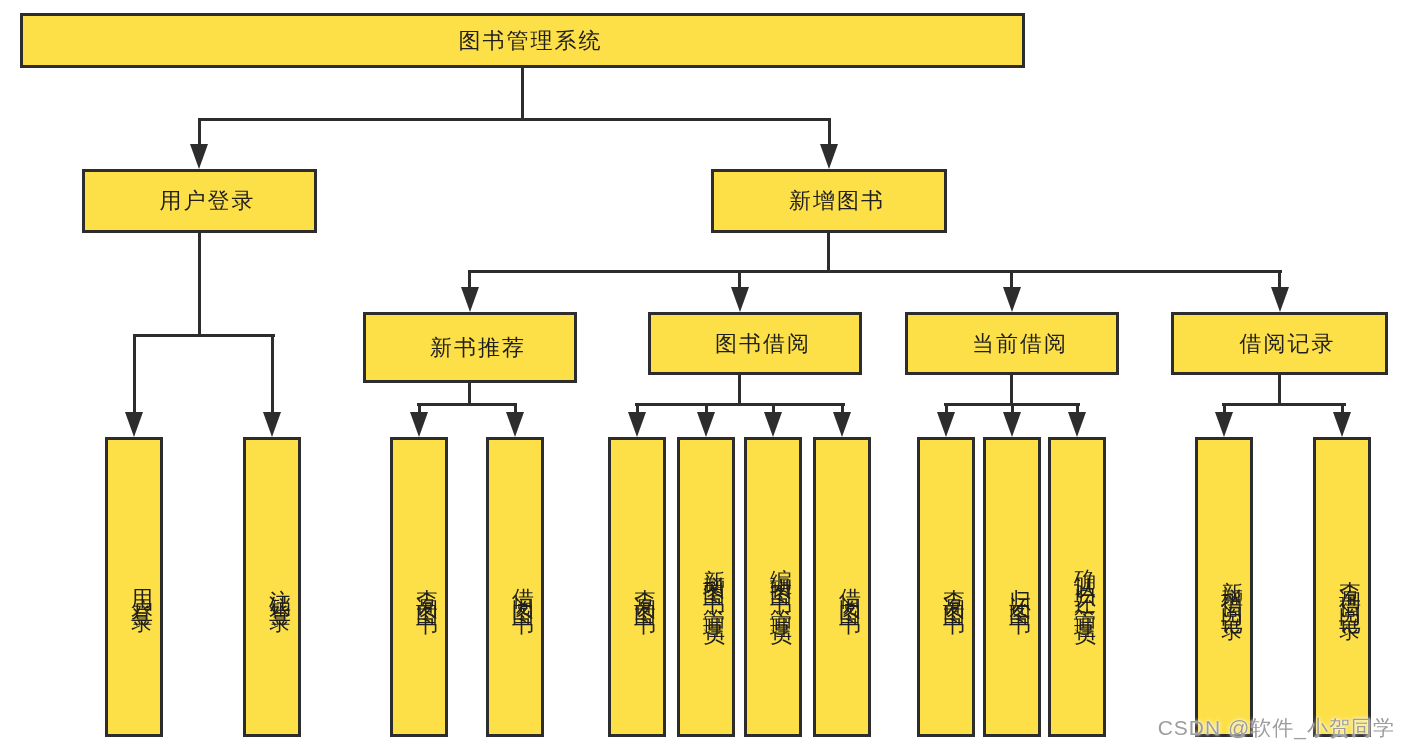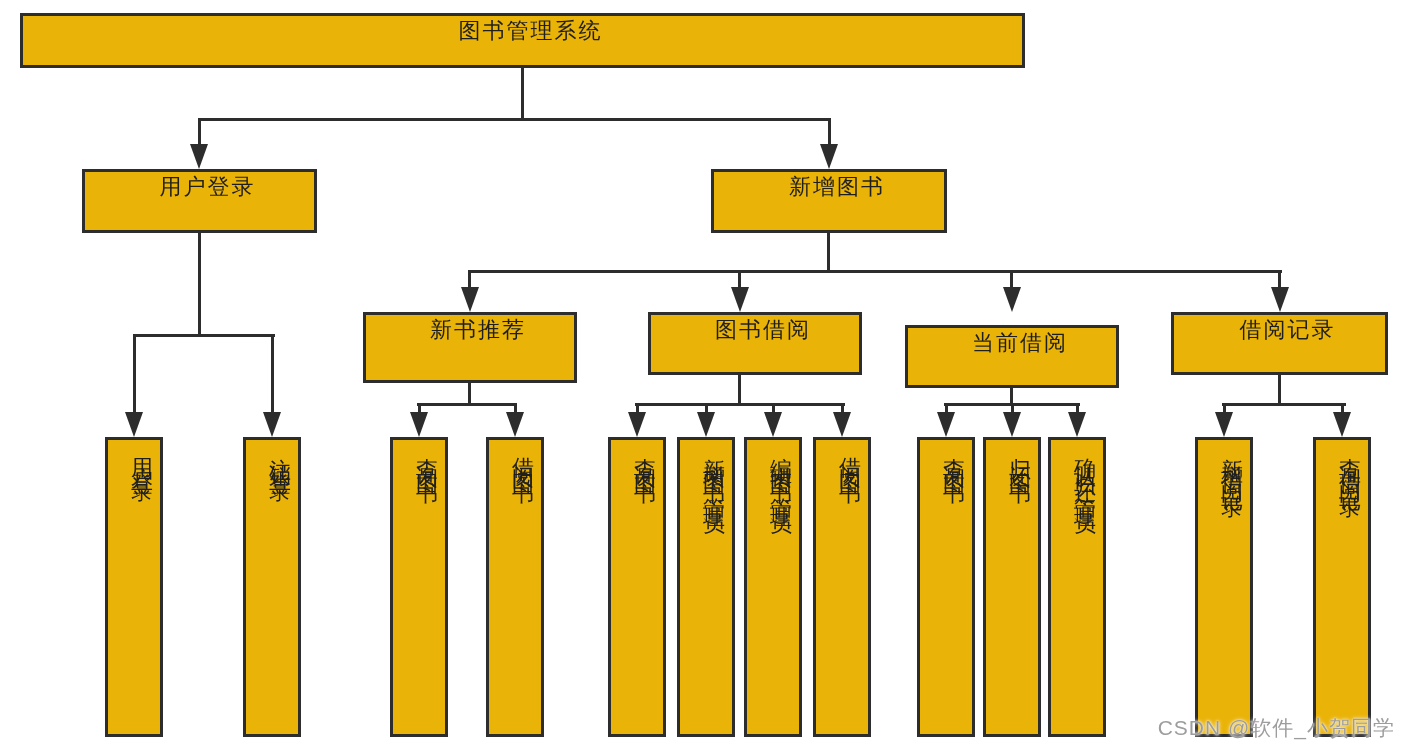--- a/index.html
+++ b/index.html
@@ -3,23 +3,23 @@
 <meta charset="utf-8">
 <style>
   :root { --line:#2d2d2d; --text:#1f1f1f; --watermark:#9d9d9d; --background:#ffffff; }
   html,body { margin:0; padding:0; background:#fff; }
   #canvas {
     position:relative; width:1405px; height:747px;
     background:var(--background); overflow:hidden;
     font-family:"Liberation Sans","DejaVu Sans",sans-serif;
   }
   .box {
-    position:absolute; box-sizing:border-box; background:#eab308;
+    position:absolute; box-sizing:border-box; background:#fde047;
     border:3px solid var(--line);
-    display:flex; justify-content:center;padding-left:16px;
+    display:flex; align-items:center; justify-content:center;padding-left:16px;
   }
   .hlabel { font-size:22px; color:var(--text); letter-spacing:2px; white-space:nowrap; }
   .vlabel {
     writing-mode:vertical-rl; text-orientation:mixed;
     font-size:22px; letter-spacing:8px; color:var(--text);
     line-height:1;
   }
   .hl { position:absolute; height:3px; background:var(--line); }
   .vl { position:absolute; width:3px; background:var(--line); }
   .arr {
@@ -107,21 +107,21 @@
   <div class="box" style="left:711px;top:169px;width:236px;height:64px;">
     <span class="hlabel">新增图书</span>
   </div>
 
   <div class="box" style="left:363px;top:312px;width:214px;height:71px;">
     <span class="hlabel">新书推荐</span>
   </div>
   <div class="box" style="left:648px;top:312px;width:214px;height:63px;">
     <span class="hlabel">图书借阅</span>
   </div>
-  <div class="box" style="left:905px;top:312px;width:214px;height:63px;margin-top:13px;">
+  <div class="box" style="left:905px;top:312px;width:214px;height:63px;">
     <span class="hlabel">当前借阅</span>
   </div>
   <div class="box" style="left:1171px;top:312px;width:217px;height:63px;">
     <span class="hlabel">借阅记录</span>
   </div>
 
   <div class="box" style="left:105px;top:437px;width:58px;height:300px;">
     <span class="vlabel">用户登录</span>
   </div>
   <div class="box" style="left:243px;top:437px;width:58px;height:300px;">

